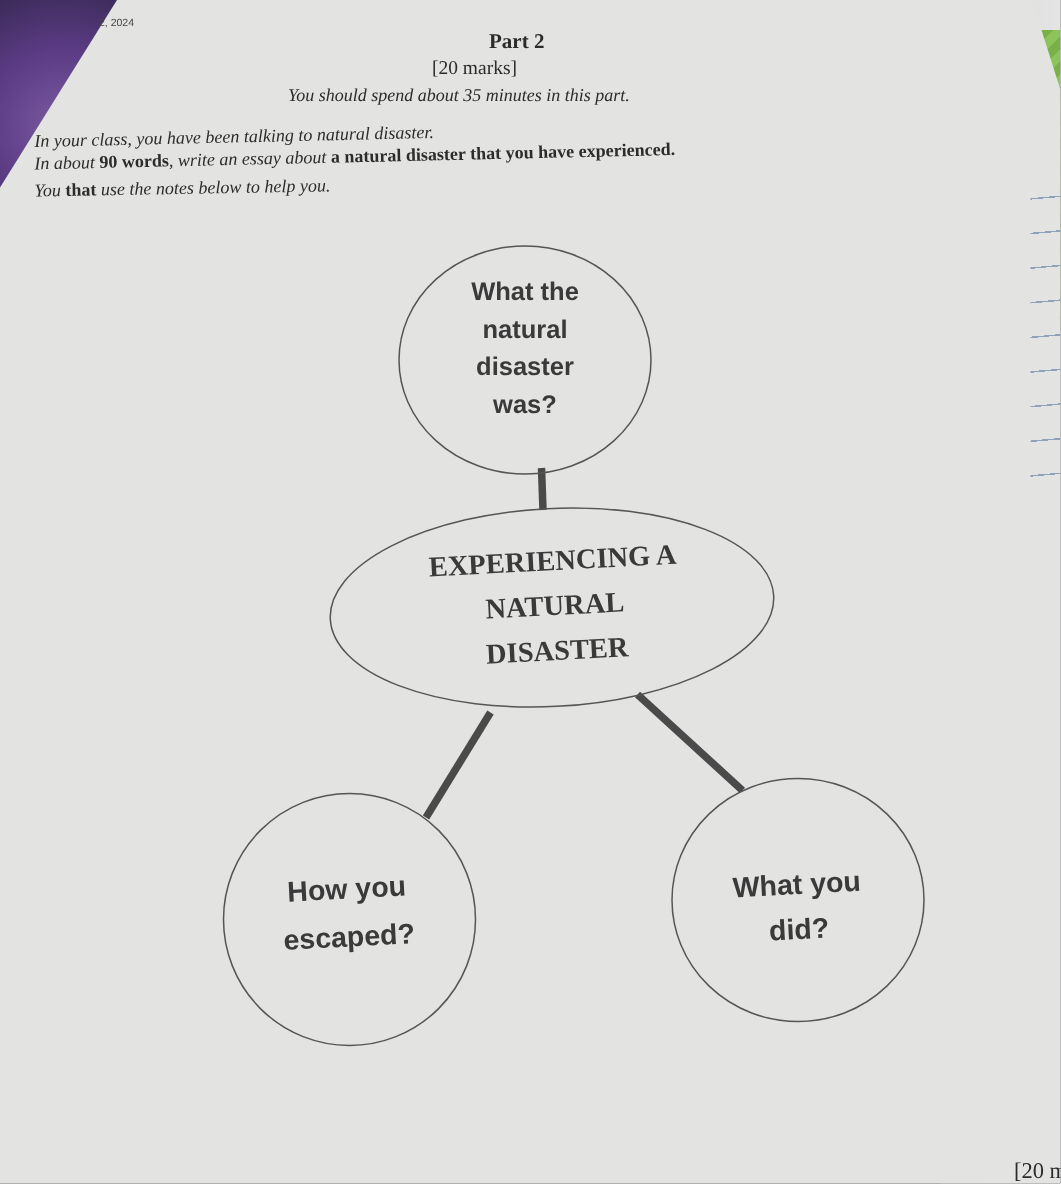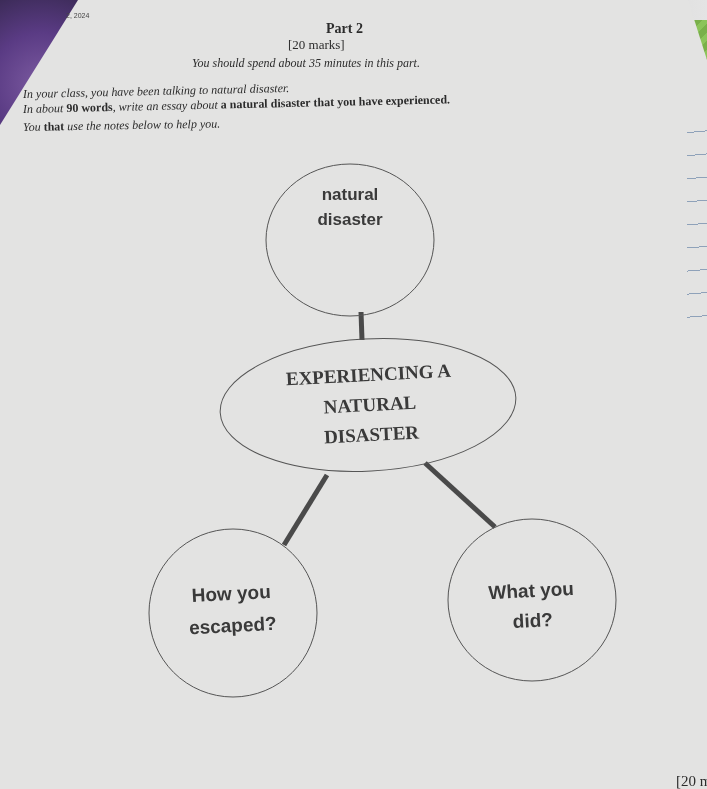--- a/index.html
+++ b/index.html
@@ -57,22 +57,24 @@
   <line x1="361" y1="312" x2="362" y2="340" stroke="#4a4a4a" stroke-width="5"></line>
   <line x1="327" y1="475" x2="284" y2="545" stroke="#4a4a4a" stroke-width="5"></line>
   <line x1="425" y1="463" x2="495" y2="527" stroke="#4a4a4a" stroke-width="5"></line>
   <ellipse cx="350" cy="240" rx="84" ry="76" fill="none" stroke="#555" stroke-width="1"></ellipse>
   <ellipse cx="368" cy="405" rx="148" ry="66" fill="none" stroke="#555" stroke-width="1" transform="rotate(-3 368 405)"></ellipse>
   <ellipse cx="233" cy="613" rx="84" ry="84" fill="none" stroke="#555" stroke-width="1"></ellipse>
   <ellipse cx="532" cy="600" rx="84" ry="81" fill="none" stroke="#555" stroke-width="1"></ellipse>
 </svg>
 
 <div class="node node-top">
+  <div>What the</div>
   <div>natural</div>
   <div>disaster</div>
+  <div>was?</div>
 </div>
 <div class="node node-center">
   <div>EXPERIENCING A</div>
   <div>NATURAL</div>
   <div>DISASTER</div>
 </div>
 <div class="node node-left">
   <div>How you</div>
   <div>escaped?</div>
 </div>

